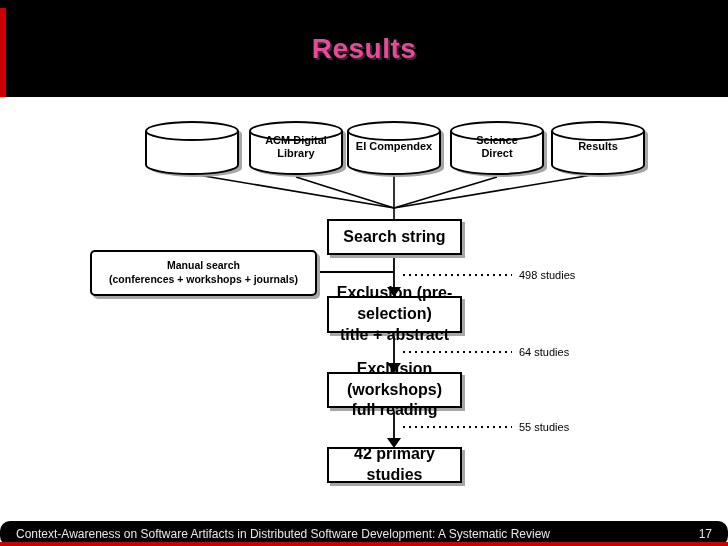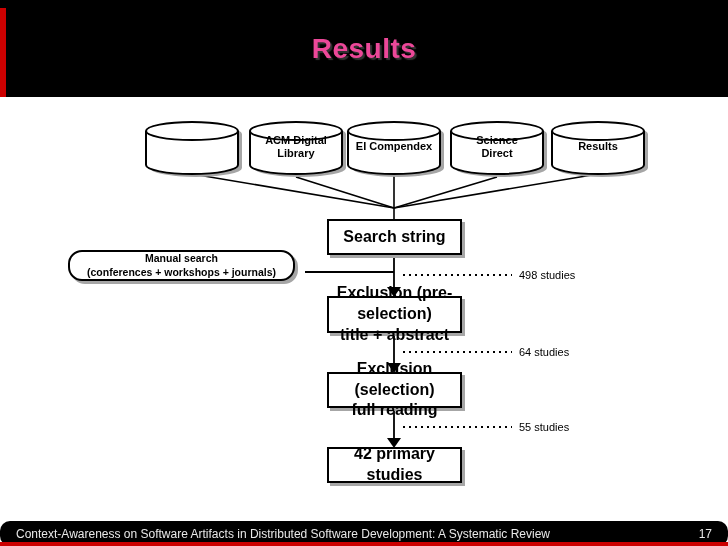--- a/index.html
+++ b/index.html
@@ -30,22 +30,22 @@
   
   .cyl-lbl{width:110px;height:40px;top:127px;font-size:11px;line-height:1.2;}
 
   
   .fbox{position:absolute;left:327px;width:135px;background:#fff;border:2px solid #000;
         box-shadow:3px 3px 0 #a6a6a6;box-sizing:border-box;
         display:flex;align-items:center;justify-content:center;text-align:center;
         white-space:pre-line;font-weight:bold;font-size:16px;line-height:1.3;z-index:2;}
 
   
-  #manual-box{position:absolute;left:68px;top:250px;width:227px;height:31px;background:#fff;
-        border:2px solid #000;border-radius:14px;box-shadow:3px 3px 0 #a6a6a6;
+  #manual-box{position:absolute;left:90px;top:250px;width:227px;height:46px;background:#fff;
+        border:2px solid #000;border-radius:5px;box-shadow:3px 3px 0 #a6a6a6;
         box-sizing:border-box;display:flex;align-items:center;justify-content:center;
         text-align:center;white-space:pre-line;font-weight:bold;font-size:10.5px;
         line-height:1.3;z-index:2;}
 
   
   .count-lbl{position:absolute;left:519px;height:14px;line-height:14px;
         font-weight:normal;font-size:11px;color:#000;z-index:3;}
 </style>
 </head>
 <body>
@@ -126,21 +126,21 @@
   <div class="lbl cyl-lbl" style="left:442px">Science
 Direct</div>
   <div class="lbl cyl-lbl" style="left:543px">Results</div>
 
   <div id="manual-box">Manual search
 (conferences + workshops + journals)</div>
 
   <div class="fbox" style="top:219px;height:36px">Search string</div>
   <div class="fbox" style="top:296px;height:37px">Exclusion (pre-selection)
 title + abstract</div>
-  <div class="fbox" style="top:372px;height:36px">Exclusion (selection)
+  <div class="fbox" style="top:372px;height:36px">Exclusion (workshops)
 full reading</div>
   <div class="fbox" style="top:447px;height:36px">42 primary studies</div>
 
   <div class="count-lbl" style="top:268px">498 studies</div>
   <div class="count-lbl" style="top:345px">64 studies</div>
   <div class="count-lbl" style="top:420px">55 studies</div>
 
   <div id="footer">
     <span class="ftxt">Context-Awareness on Software Artifacts in Distributed Software Development: A Systematic Review</span>
     <span class="ftxt">17</span>

